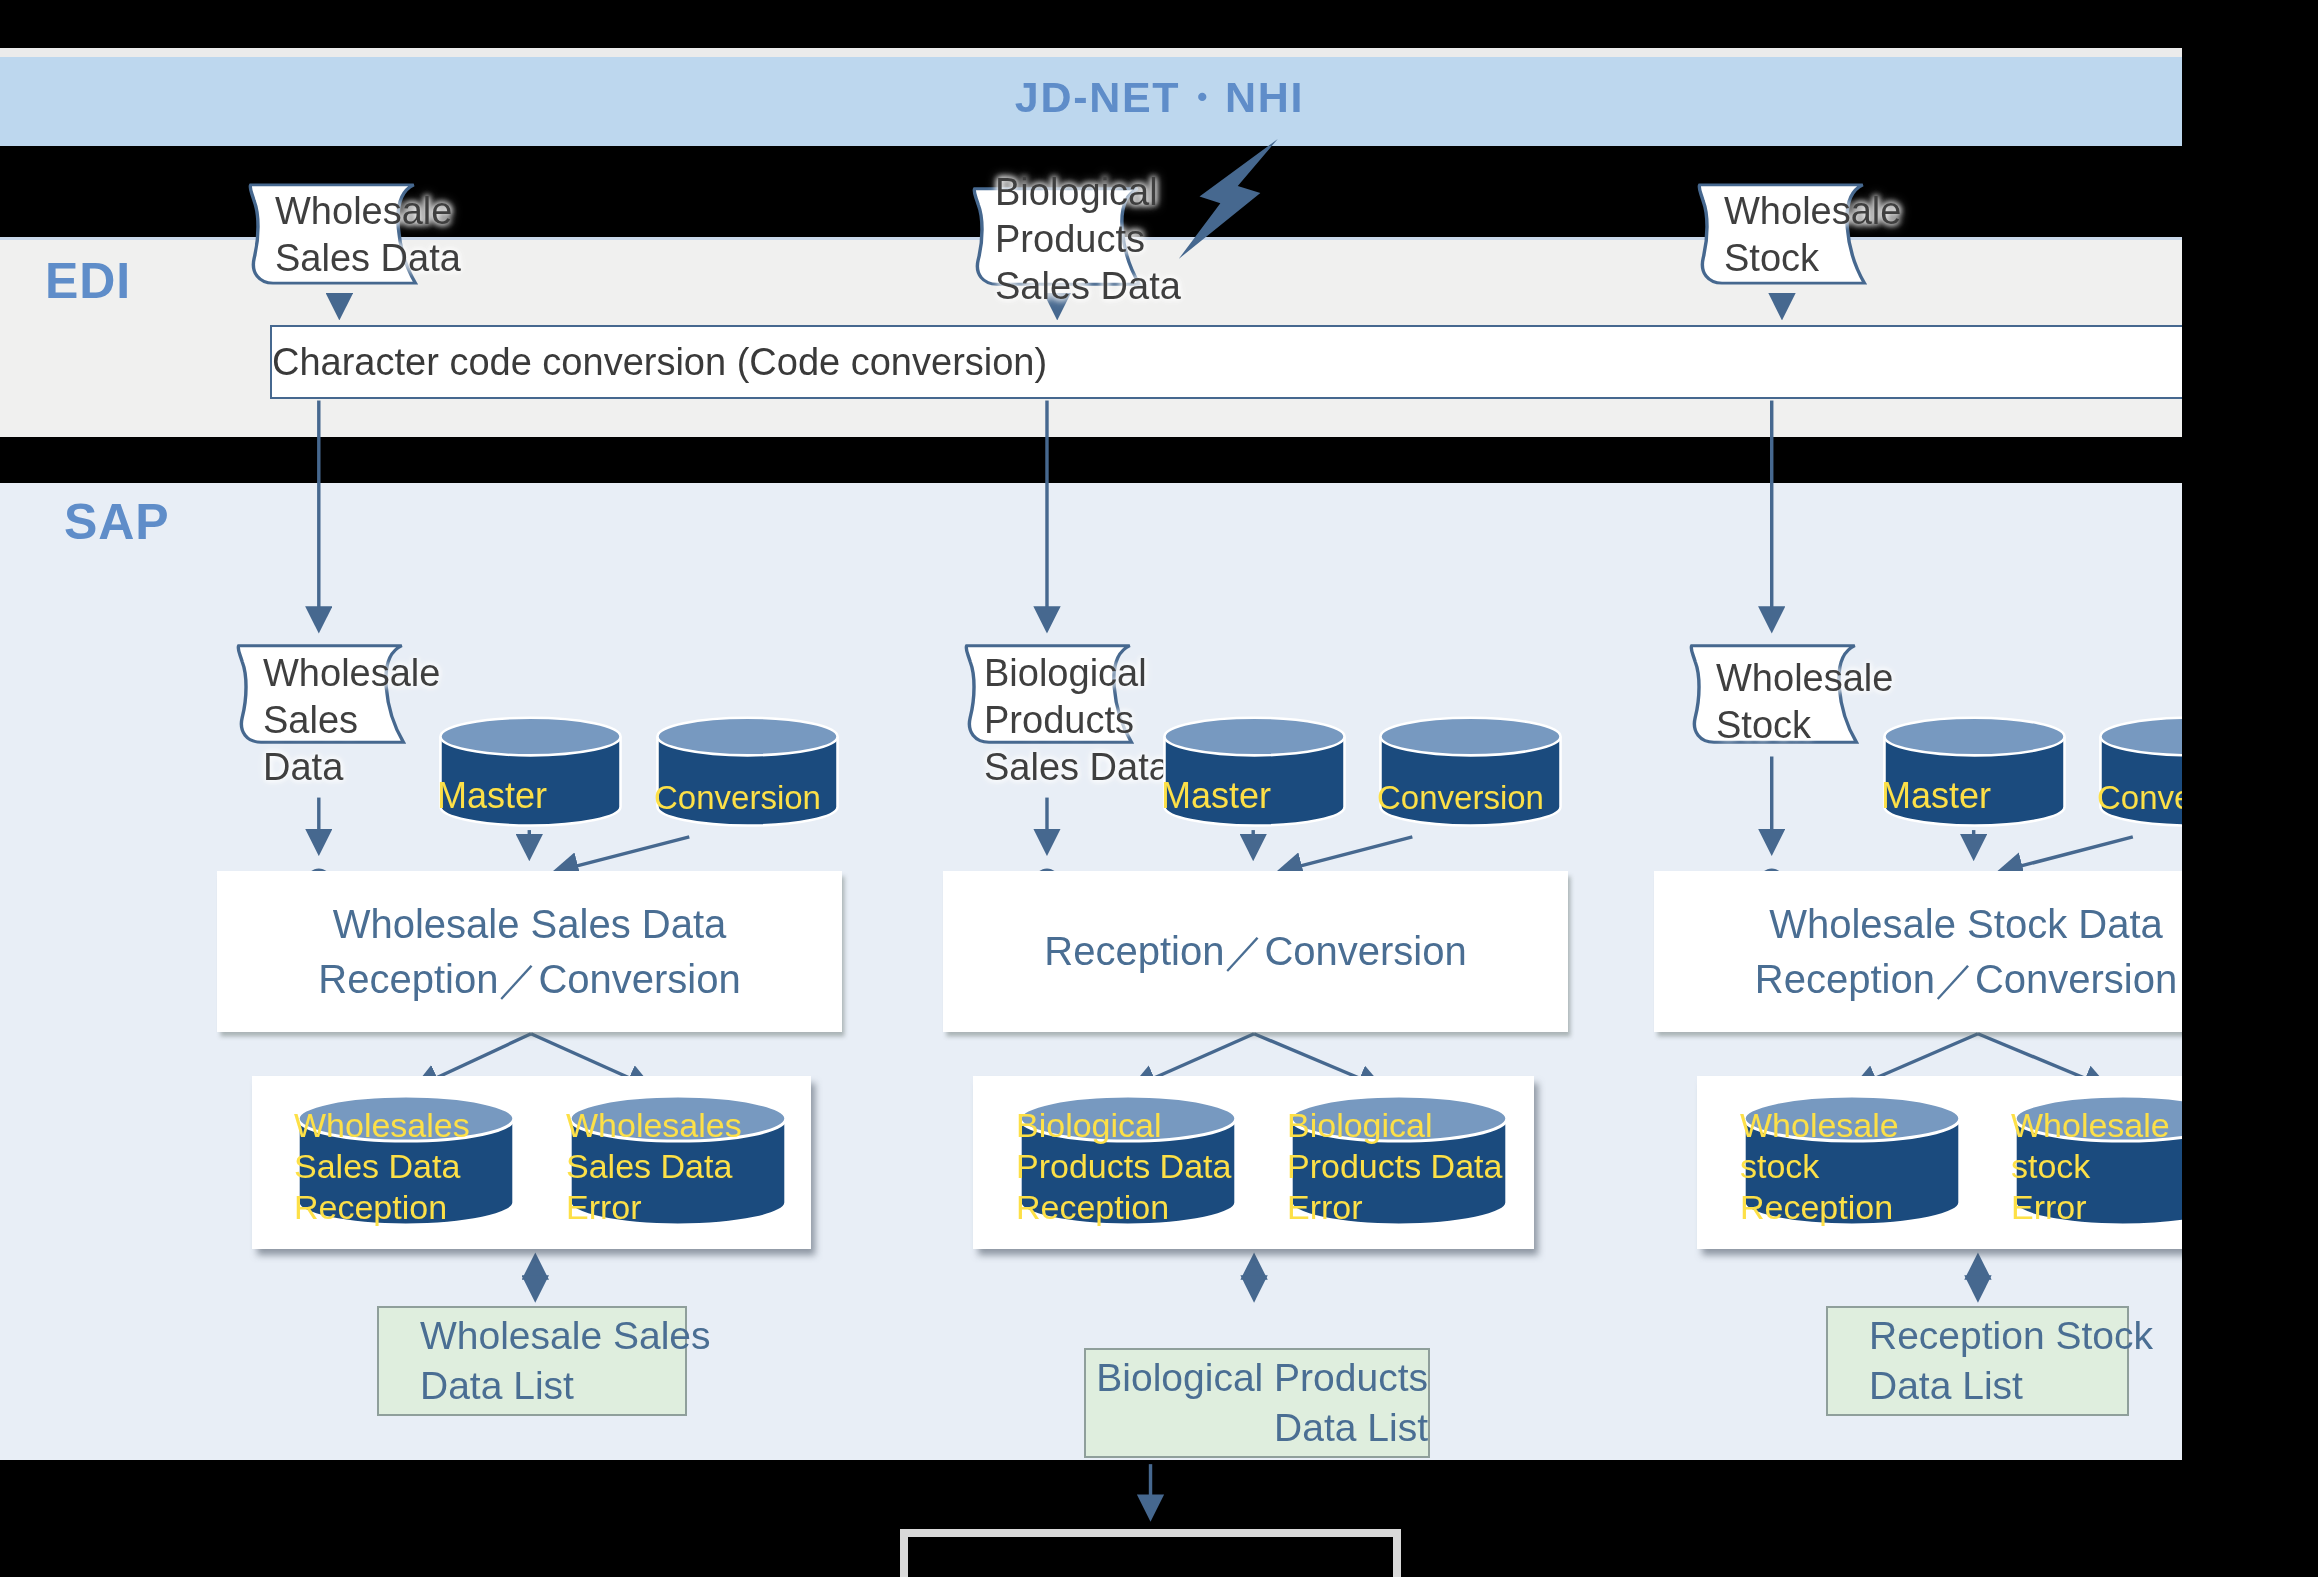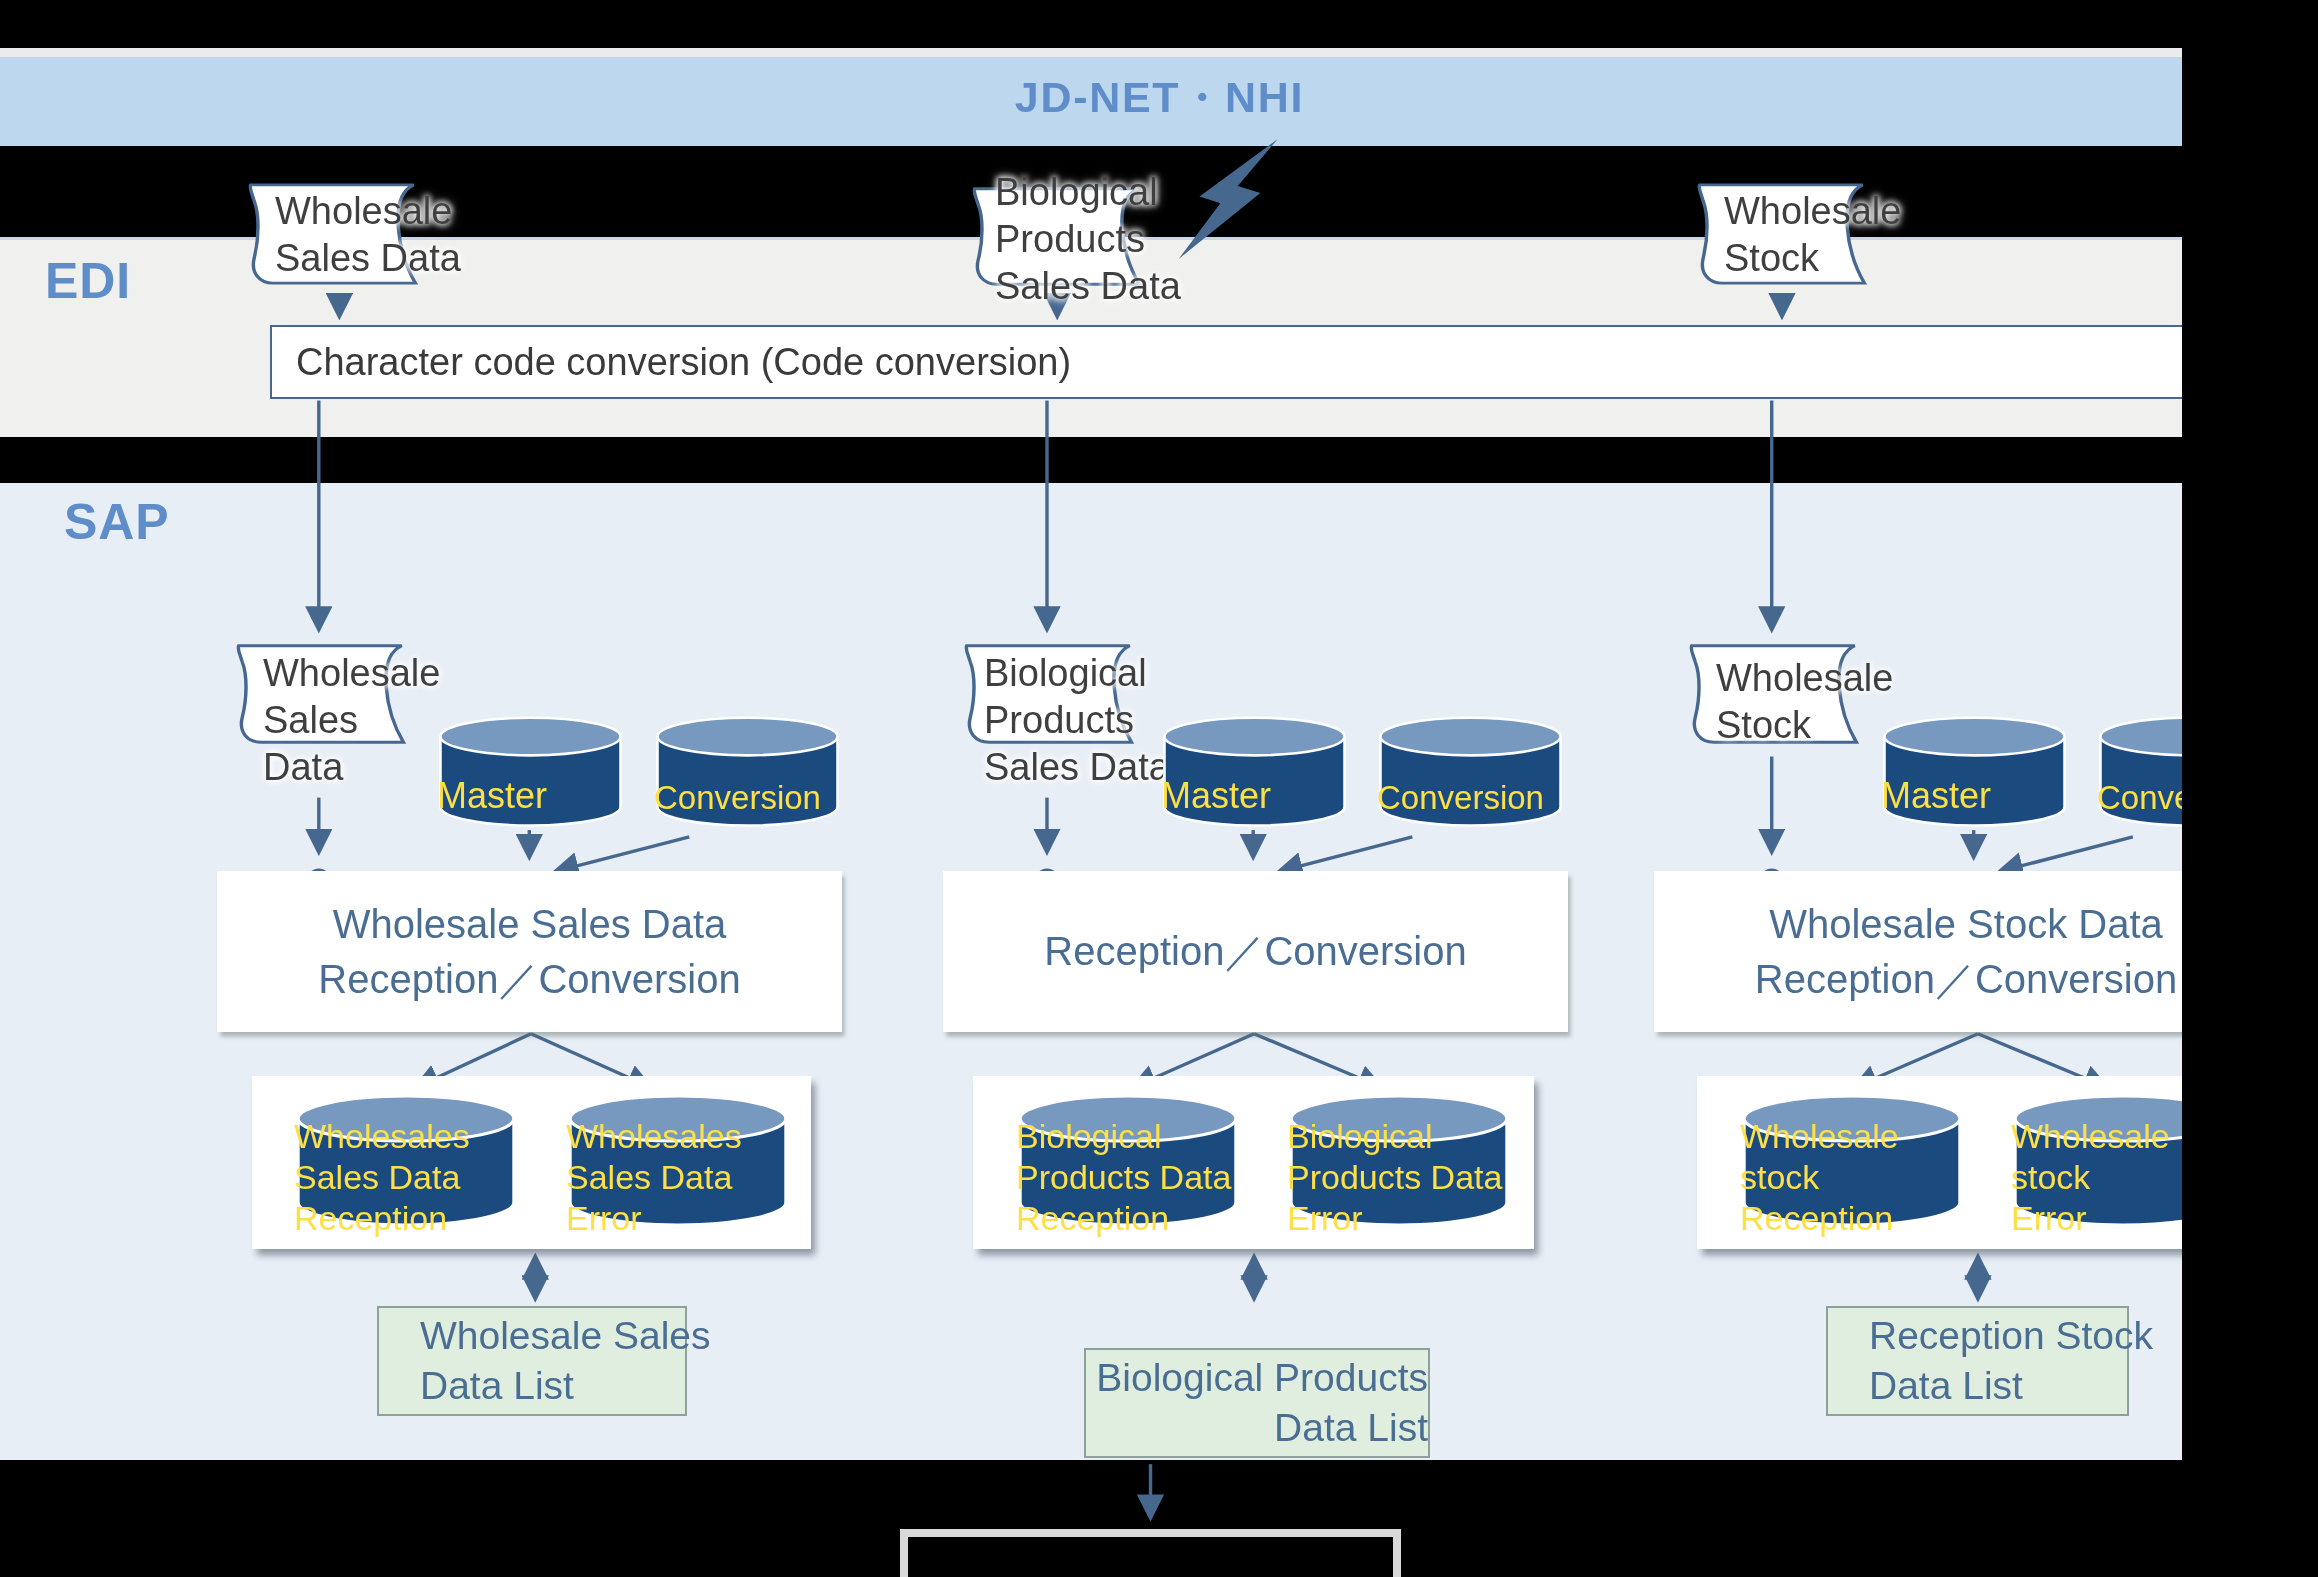--- a/index.html
+++ b/index.html
@@ -5,30 +5,30 @@
   html,body{margin:0;padding:0;background:#000;}
   #stage{position:relative;width:2182px;height:1577px;overflow:hidden;
          font-family:"Liberation Sans",sans-serif;background:#000;margin-top:48px;}
   .band{position:absolute;left:0;width:2319px;}
   .abs{position:absolute;}
   .sec-label{position:absolute;font-weight:bold;font-size:50px;color:#5f8dc9;letter-spacing:0.9px;}
   .banner-title{position:absolute;left:0;top:20.5px;width:2319px;text-align:center;
                 font-weight:bold;font-size:43px;color:#5f8dc9;letter-spacing:1.7px;}
   .convbox{position:absolute;left:270px;top:277px;width:1994px;height:74px;background:#fff;
            border:2.6px solid #46688f;box-sizing:border-box;display:flex;align-items:center;}
-  .convbox .txt{font-size:38px;color:#3a3a3a;padding-left:24px;white-space:nowrap;}
+  .convbox .txt{font-size:38px;color:#3a3a3a;white-space:nowrap;}
   .doc{position:absolute;}
   .doc svg{position:absolute;left:0;top:0;width:100%;height:100%;}
   .doc-text{position:absolute;font-size:38px;line-height:47px;color:#3f3f3f;white-space:nowrap;
             text-shadow:0 0 6px #fff,0 0 6px #fff,0 0 10.3px #fff;}
   .cyl{position:absolute;}
   .cyl svg{position:absolute;left:0;top:0;width:100%;height:100%;}
   .cyl-label{position:absolute;left:0;right:0;color:#fde047;white-space:nowrap;}
   .small-label{bottom:12px;font-size:36px;}
-  .big-label{top:22px;font-size:34px;line-height:41px;}
+  .big-label{top:11px;font-size:34px;line-height:41px;}
   .greenbox{position:absolute;height:161px;background:#ffffff;box-sizing:border-box;
             box-shadow:3.4px 5.1px 4.3px rgba(96,108,104,.45);
             display:flex;flex-direction:column;justify-content:center;align-items:center;}
   .greenbox .gl{font-size:40px;line-height:55px;color:#4a6e93;white-space:nowrap;}
   .whitebox{position:absolute;height:173px;background:#fff;
             box-shadow:5.1px 6.8px 6.8px rgba(70,80,95,.55);}
   .listbox{position:absolute;height:110px;background:#dfeede;border:2.6px solid #8f9f9b;
            box-sizing:border-box;display:flex;flex-direction:column;justify-content:center;}
   .listbox .ll{font-size:39px;line-height:50px;color:#4a6e93;padding-left:41px;white-space:nowrap;}
   .bottombox{position:absolute;left:900px;top:1481px;width:501px;height:86px;

